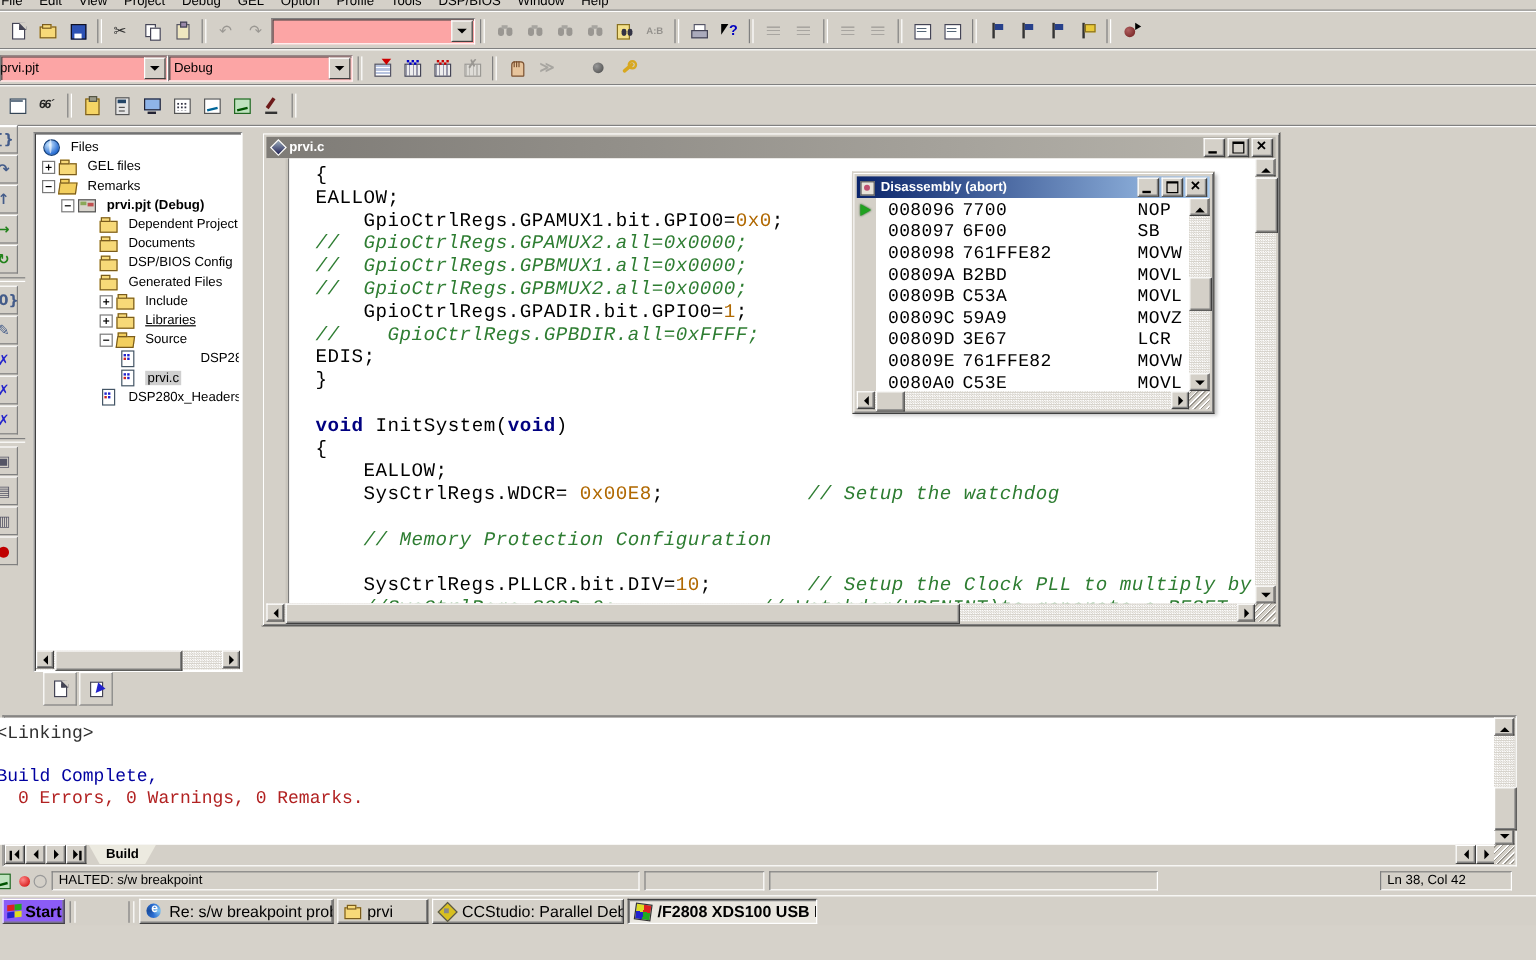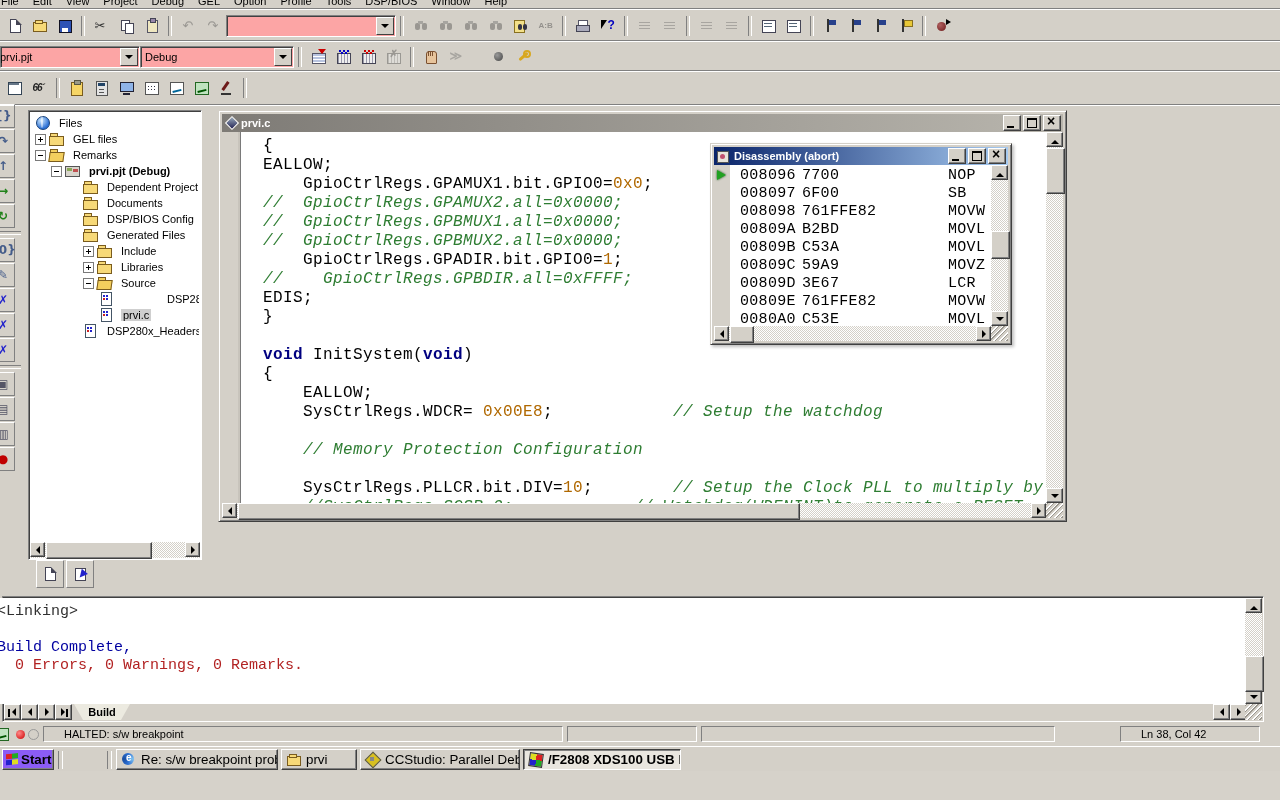--- a/index.html
+++ b/index.html
@@ -209,21 +209,21 @@
   #out-bottom{position:absolute;left:1px;right:16px;bottom:1px;height:16px;display:flex;align-items:flex-start}
   #out-grip{position:absolute;right:1px;bottom:1px;width:17px;height:16px}
   .navbtn{width:17px;height:16px;flex:0 0 auto;position:relative}
   .navbar{position:absolute;top:4px;width:2px;height:8px;background:#000}
   #build-tab{width:56px;height:16px;flex:0 0 auto;background:#ecead456;background:#eceae0;margin-left:2px;
              clip-path:polygon(0 0,100% 0,calc(100% - 9px) 100%,9px 100%);
              display:flex;align-items:center;justify-content:center;font-weight:bold}
   #out-tabtrack{flex:1}
   
   #statusbar{left:2px;top:725px;width:1258px;height:18px;background:#d4d0c8;display:flex;align-items:center}
-  .sfield{height:14px;border:1px solid;border-color:#808080 #fff #fff #808080;padding:0 20px;line-height:14px;
+  .sfield{height:14px;border:1px solid;border-color:#808080 #fff #fff #808080;padding:0 5px;line-height:14px;
           white-space:nowrap;overflow:hidden;flex:0 0 auto}
   .sdot{width:9px;height:9px;border-radius:50%;flex:0 0 auto}
   
   #taskbar{left:0;top:746px;width:1280px;height:25px;background:#d4d0c8;border-top:1px solid #fff;box-shadow:0 -2px 0 #d4d0c8;display:flex;align-items:center}
   #startbtn{width:52px;height:21px;margin-left:2px;background:#8b5cf6;border:1px solid;border-color:#fff #404040 #404040 #fff;
             box-shadow:inset -1px -1px 0 #808080;display:flex;align-items:center;font-weight:bold;padding:0 2px;flex:0 0 auto}
   .qlsep{width:3px;height:18px;border-left:1px solid #808080;border-right:1px solid #fff;margin:0 4px;flex:0 0 auto}
   .task{height:21px;background:#d4d0c8;border:1px solid;border-color:#fff #404040 #404040 #fff;box-shadow:inset -1px -1px 0 #808080;
         display:flex;align-items:center;margin-right:3px;padding:0 4px;white-space:nowrap;overflow:hidden;flex:0 0 auto}
   .task.active{border-color:#404040 #fff #fff #404040;box-shadow:inset 1px 1px 0 #808080;background:#e9e6df;font-weight:bold}
@@ -467,21 +467,21 @@
       </div>
       <div class="trow" style="top: 114px; left: 52px;">
         <span class="ti ti-folder"></span>
         <span class="tlabel">Generated Files</span>
       </div>
       <div class="trow" style="top: 130px; left: 52px;">
         <span class="exp plus"></span>
         <span class="ti ti-folder"></span>
         <span class="tlabel">Include</span>
       </div>
-      <div class="trow" style="top: 146px; left: 52px;">
+      <div class="trow" style="top: 146px; left: 52px; text-decoration: underline;">
         <span class="exp plus"></span>
         <span class="ti ti-folder"></span>
         <span class="tlabel">Libraries</span>
       </div>
       <div class="trow" style="top: 162px; left: 52px;">
         <span class="exp minus"></span>
         <span class="ti ti-folderop"></span>
         <span class="tlabel">Source</span>
       </div>
       <div class="trow" style="top: 178px; left: 68px; gap: 44px;">

